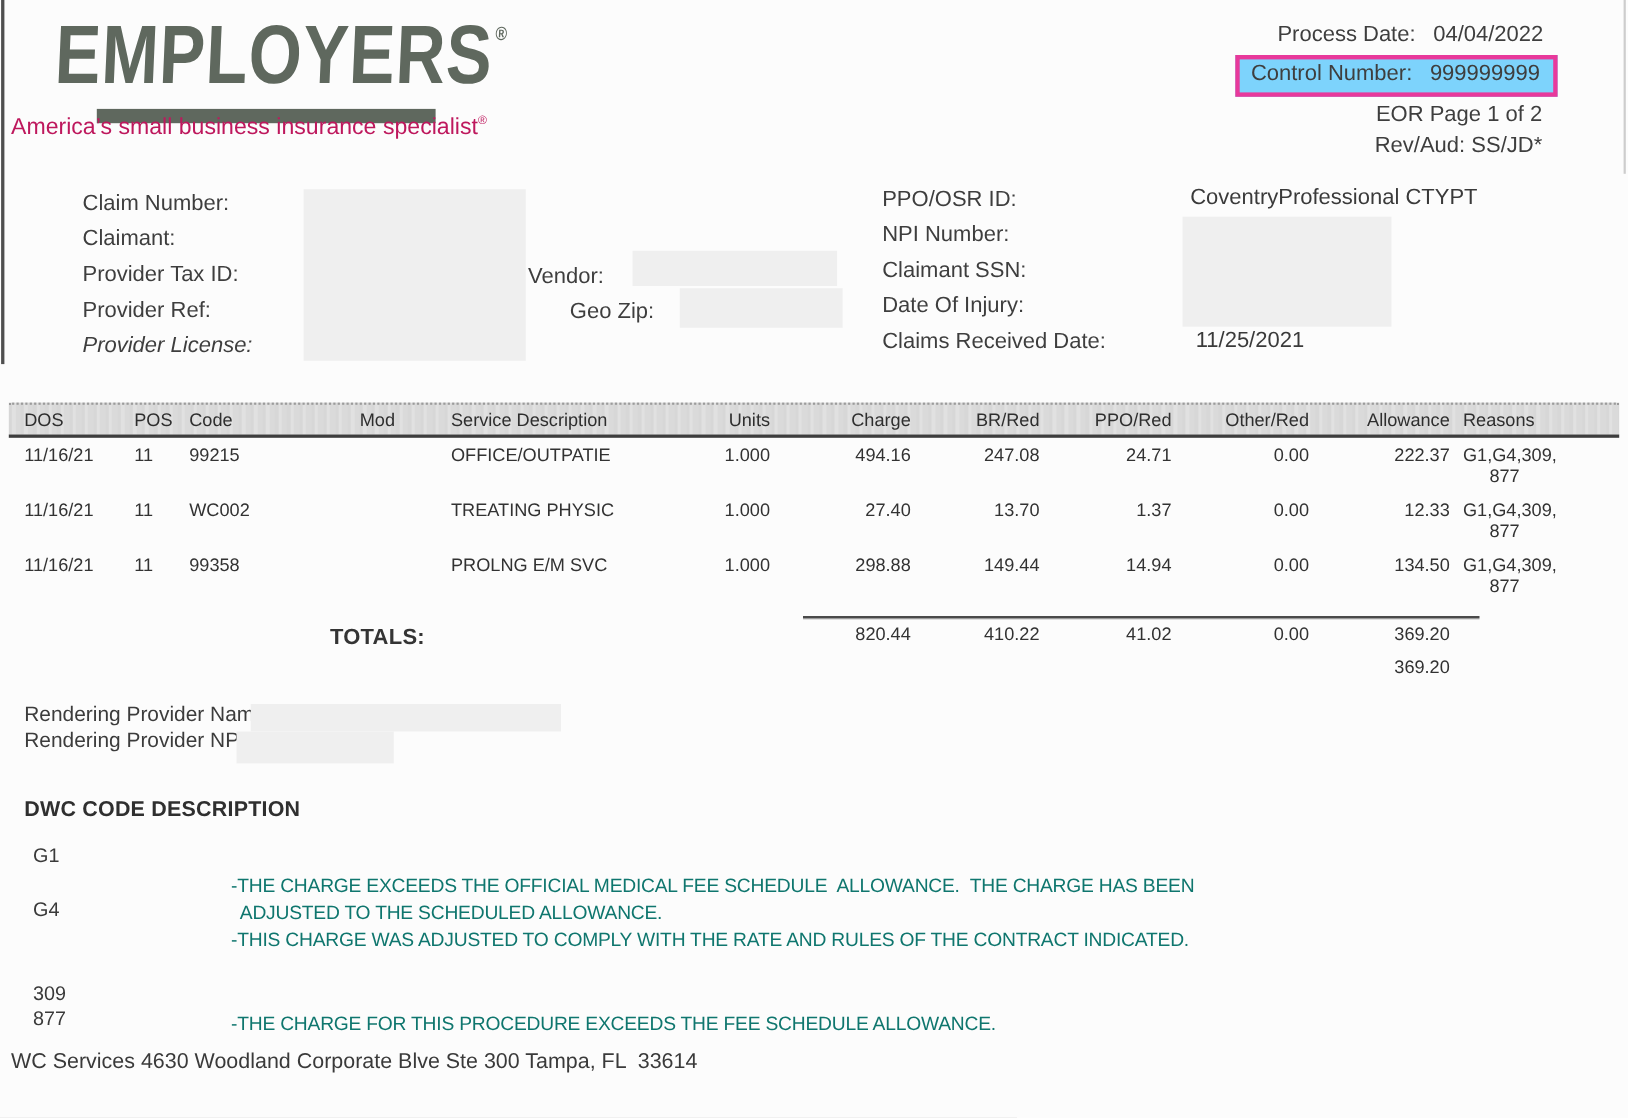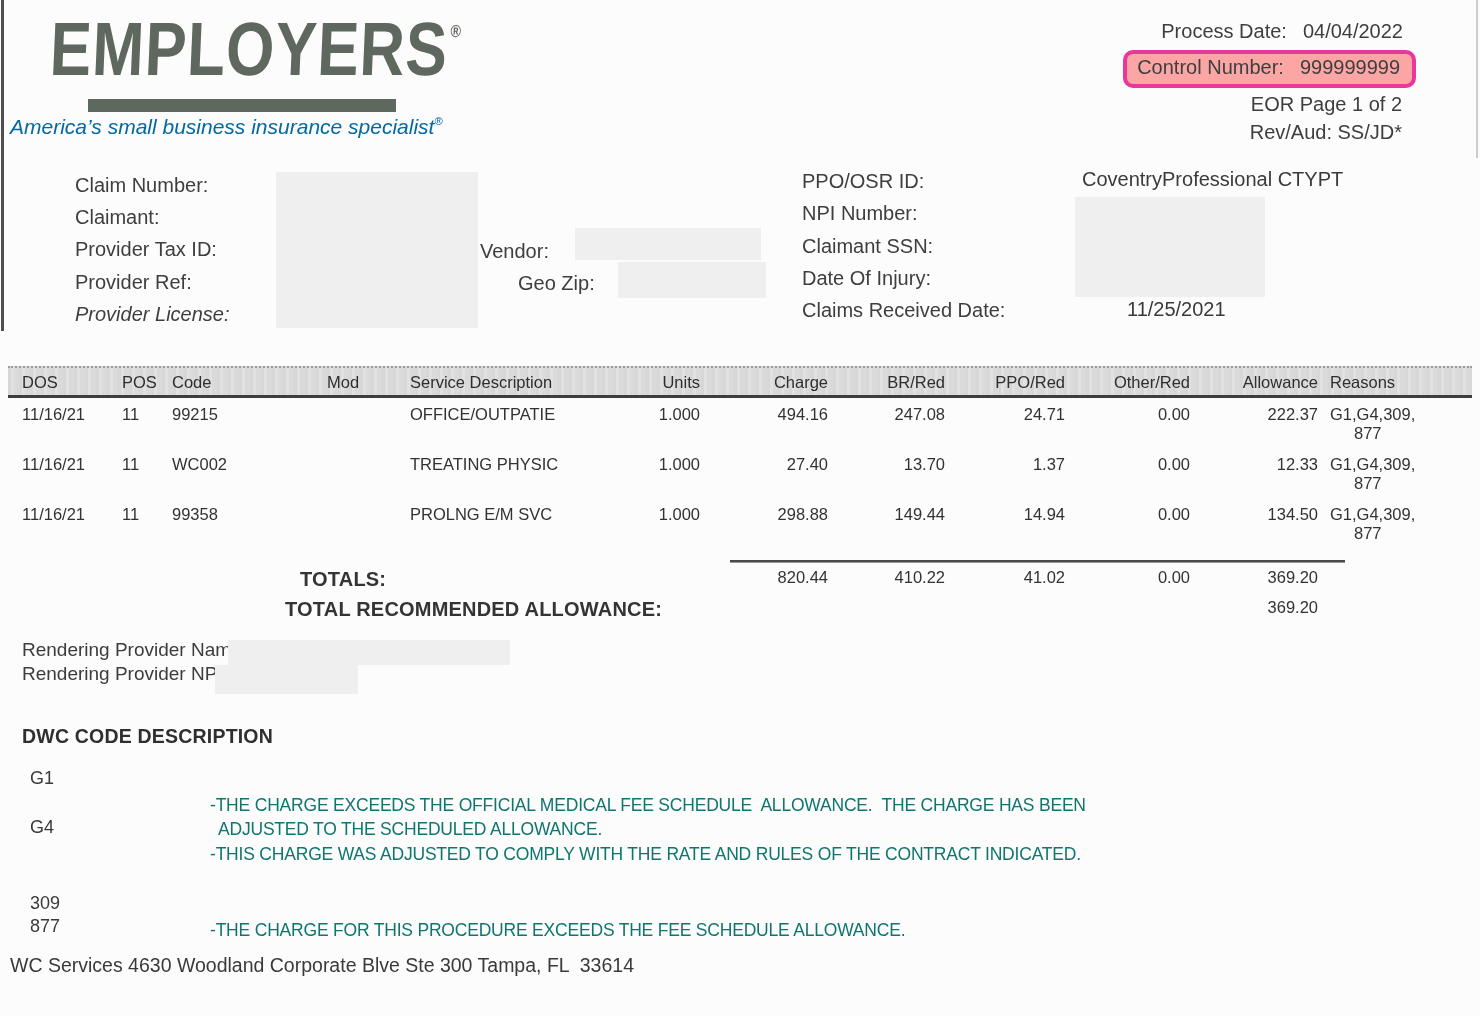--- a/index.html
+++ b/index.html
@@ -18,31 +18,31 @@
 
   
   .logo { left:52px; top:6px; }
   .logo-text {
     font-size:74px; font-weight:bold; color:#5f685e; letter-spacing:1px;
     transform:scale(.84,1.02) skewX(-3deg); transform-origin:left top; display:inline-block;
     white-space:nowrap;
   }
   .logo-reg { font-size:17px; color:#5f685e; vertical-align:38px; margin-left:2px; font-weight:bold; }
   .logo-bar { left:88px; top:99px; width:308px; height:13px; background:#5f685e; }
-  .tagline { left:10px; top:115px; font-size:21px; font-style:italic; color:#0369a1; }
+  .tagline { left:10px; top:104px; font-size:21px; color:#be185d; }
   .tagline-reg { font-size:11px; vertical-align:9px; }
 
   
   .meta-line { font-size:20px; color:#3e3e3e; white-space:nowrap; }
   .meta-row { display:flex; gap:16px; }
   .process-date { top:20px; right:77px; }
   .control-box {
     top:50px; right:64px; display:flex; gap:16px; align-items:baseline;
-    border:4px solid #e8399b; border-radius:10px; padding:2px 12px 5px 10px;
-    background:#fca5a5;
+    border:4px solid #e8399b; border-radius:0; padding:2px 12px 5px 10px;
+    background:#7dd3fc;
   }
   .eor-page { top:93px; right:78px; }
   .rev-aud { top:121px; right:78px; }
 
   
   .lbl { font-size:20px; color:#3e3e3e; white-space:nowrap; }
   .val { font-size:20px; color:#3a3a3a; white-space:nowrap; }
   .redact { position:absolute; background:#efefef; }
 
   
@@ -104,21 +104,21 @@
   <div class="abs lbl" style="left:480px; top:240px;">Vendor:</div>
   <div class="abs lbl" style="left:518px; top:272px;">Geo Zip:</div>
 
   <div class="abs lbl" style="left:802px; top:170px;">PPO/OSR ID:</div>
   <div class="abs lbl" style="left:802px; top:202px;">NPI Number:</div>
   <div class="abs lbl" style="left:802px; top:235px;">Claimant SSN:</div>
   <div class="abs lbl" style="left:802px; top:267px;">Date Of Injury:</div>
   <div class="abs lbl" style="left:802px; top:299px;">Claims Received Date:</div>
 
   <div class="abs val" style="left:1082px; top:168px;">CoventryProfessional CTYPT</div>
-  <div class="abs val" style="left:1087px; top:298px;margin-left:40px;">11/25/2021</div>
+  <div class="abs val" style="left:1087px; top:298px;">11/25/2021</div>
 
   <div class="redact" style="left:276px; top:172px; width:202px; height:156px;"></div>
   <div class="redact" style="left:575px; top:228px; width:186px; height:32px;"></div>
   <div class="redact" style="left:618px; top:262px; width:148px; height:36px;"></div>
   <div class="redact" style="left:1075px; top:197px; width:190px; height:100px;"></div>
 
   <div class="abs band"></div>
   <div class="th x-dos">DOS</div>
   <div class="th x-pos">POS</div>
   <div class="th x-code">Code</div>
@@ -186,21 +186,20 @@
   <div class="abs totals-rule"></div>
   <div class="abs" style="left:0; top:568px; width:1480px; height:26px;">
     <span class="tot-label abs" style="left:300px; top:0;">TOTALS:</span>
     <span class="cell r x-charge">820.44</span>
     <span class="cell r x-br">410.22</span>
     <span class="cell r x-ppo">41.02</span>
     <span class="cell r x-other">0.00</span>
     <span class="cell r x-allow">369.20</span>
   </div>
   <div class="abs" style="left:0; top:598px; width:1480px; height:26px;">
-    <span class="tot-label abs" style="left:285px; top:0;">TOTAL RECOMMENDED ALLOWANCE:</span>
     <span class="cell r x-allow">369.20</span>
   </div>
 
   <div class="abs rp-label" style="left:22px; top:639px;">Rendering Provider Name:</div>
   <div class="abs rp-label" style="left:22px; top:663px;">Rendering Provider NPI:</div>
   <div class="redact" style="left:228px; top:640px; width:282px; height:25px;"></div>
   <div class="redact" style="left:215px; top:665px; width:143px; height:29px;"></div>
 
   <div class="abs sec-head" style="left:22px; top:725px;">DWC CODE DESCRIPTION</div>
   <div class="abs code-id" style="left:30px; top:768px;">G1</div>

